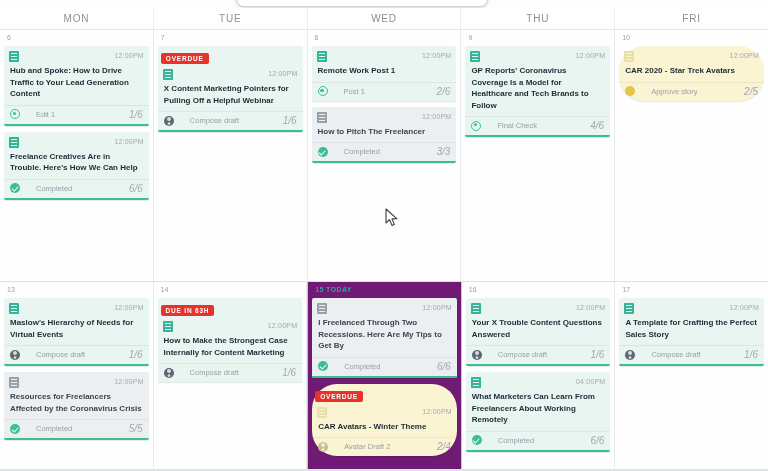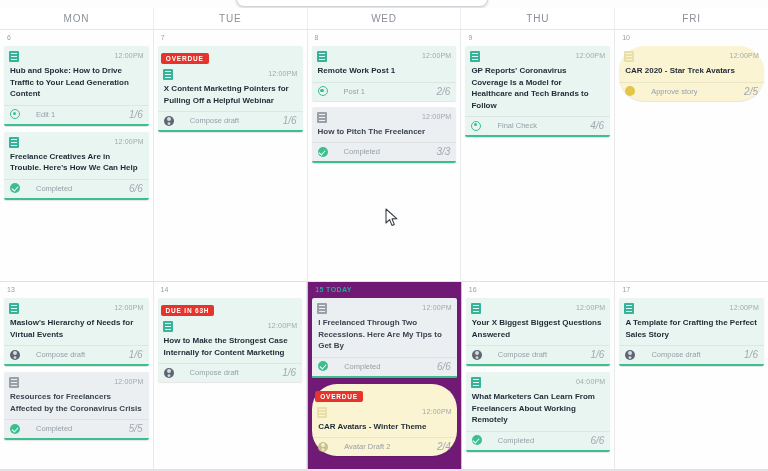--- a/index.html
+++ b/index.html
@@ -463,21 +463,21 @@
               <span class="footer-count">2/4</span>
             </div></div>
         </div>
         <div class="day-cell">
           <div class="day-number">16</div>
           <div class="card">
             <div class="card-top">
               <span class="doc-icon"></span>
               <span class="card-time">12:00PM</span>
             </div>
-            <div class="card-title">Your X Biggest Biggest Questions Answered</div>
+            <div class="card-title">Your X Trouble Content Questions Answered</div>
             <div class="card-footer">
               <div class="footer-left">
                 <span class="status-dot avatar"></span>
                 <span class="footer-label">Compose draft</span>
               </div>
               <span class="footer-count">1/6</span>
             </div>
             <div class="card-accent"></div>
           </div>
           <div class="card">

